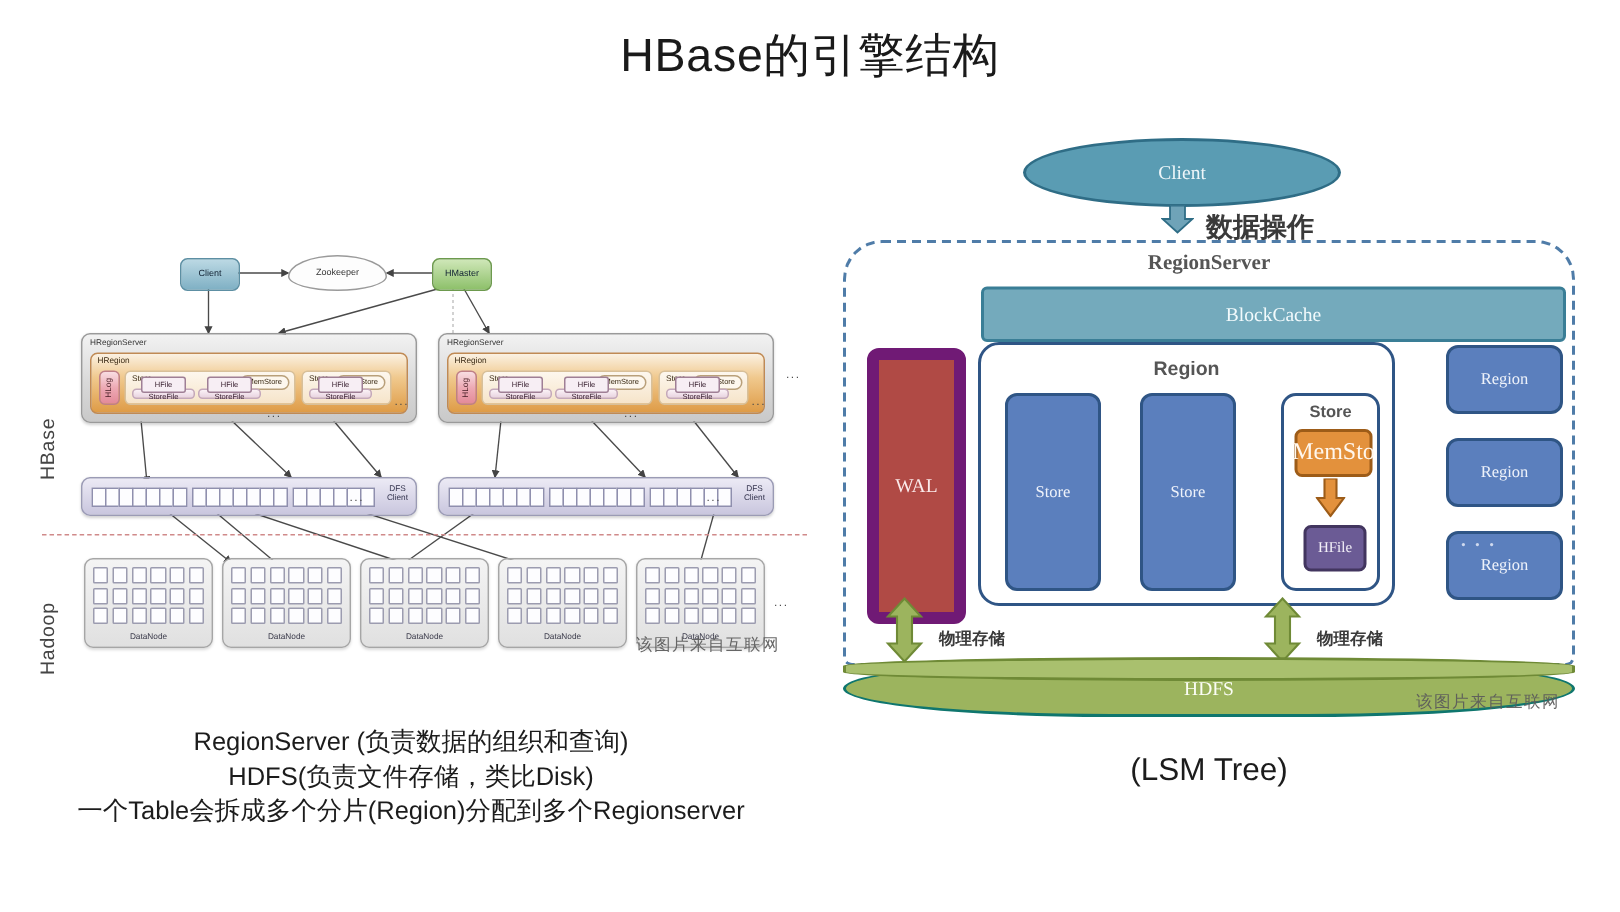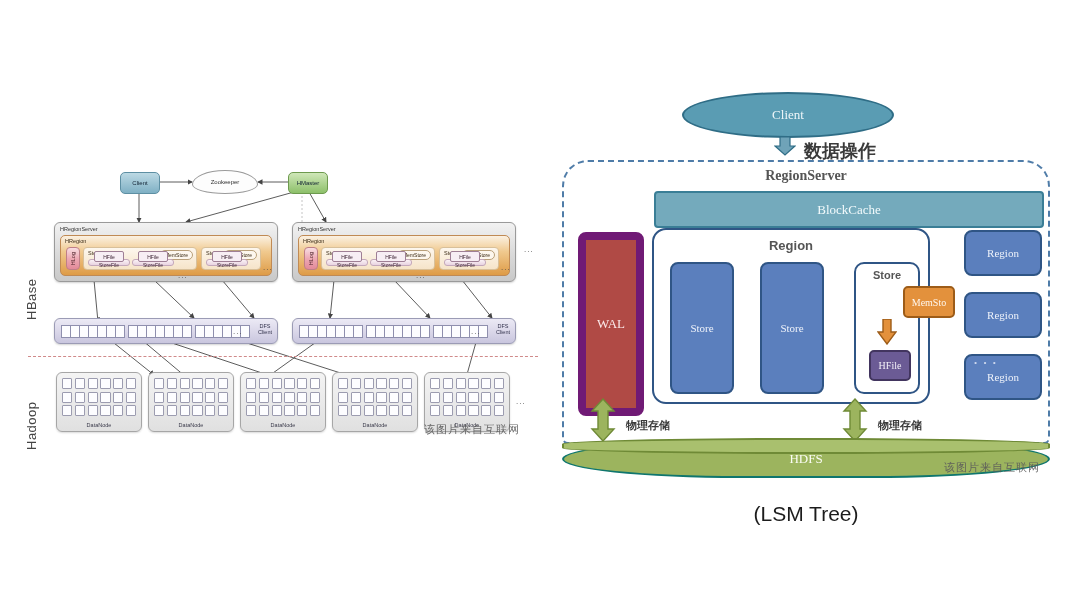--- a/index.html
+++ b/index.html
@@ -185,21 +185,21 @@
     position:absolute;left:200px;top:32px;width:62px;height:128px;border-radius:10px;
     background:#ffffff;border:2px solid #2f5585;
   }
   .store-detail-t{
     position:absolute;left:0;right:0;top:5px;text-align:center;font-size:11px;font-weight:700;color:#555;
   }
   .memsto{
     position:absolute;left:7px;top:22px;width:48px;height:28px;border-radius:5px;
     background:#e3913c;border:2px solid #9d5c18;
     display:flex;align-items:center;justify-content:center;
-    color:#fff7ee;font-size:10px;font-family:"Liberation Serif","DejaVu Serif",serif;margin-left:40px;
+    color:#fff7ee;font-size:16px;font-family:"Liberation Serif","DejaVu Serif",serif;
   }
   .mem-arrow{position:absolute;left:21px;top:55px;width:20px;height:26px;}
   .hfile-purple{
     position:absolute;left:13px;top:86px;width:38px;height:27px;border-radius:5px;
     background:#6b5b95;border:2px solid #42355f;
     display:flex;align-items:center;justify-content:center;
     color:#f3f0f8;font-size:10px;font-family:"Liberation Serif","DejaVu Serif",serif;
   }
   .region-side{
     position:absolute;right:14px;width:74px;height:42px;border-radius:8px;
@@ -230,20 +230,21 @@
     position:absolute;text-align:center;color:#1c1c1c;line-height:1.34;
   }
   .cap-left{left:0;top:484px;width:548px;font-size:17px;}
   .cap-right{left:556px;top:500px;width:500px;font-size:21px;}
 </style>
 </head>
 <body>
 
 <div class="page">
 
+  <div class="title">HBase的引擎结构</div>
 
   <div class="left-wrap">
 
     <svg class="wires">
       <defs>
         <marker id="ah" markerWidth="6" markerHeight="6" refX="5" refY="3" orient="auto">
           <path d="M0,0 L6,3 L0,6 z" fill="#444"></path>
         </marker>
       </defs>
       <g stroke="#4a4a4a" stroke-width="0.9" fill="none" marker-end="url(#ah)">
@@ -601,18 +602,23 @@
       <path d="M13,1 L24,13 L18,13 L18,31 L24,31 L13,43 L2,31 L8,31 L8,13 L2,13 Z" fill="#9cb45e" stroke="#6f8a36" stroke-width="1.4"></path>
     </svg>
     <div class="phys-label" style="left:322px;top:330px;">物理存储</div>
 
     <div class="hdfs">HDFS</div>
     <div class="hdfs-top"></div>
 
     <div class="watermark" style="left:388px;top:372px;">该图片来自互联网</div>
   </div>
 
+  <div class="cap cap-left">
+    <div>RegionServer (负责数据的组织和查询)</div>
+    <div>HDFS(负责文件存储，类比Disk)</div>
+    <div>一个Table会拆成多个分片(Region)分配到多个Regionserver</div>
+  </div>
 
   <div class="cap cap-right">
     <div>(LSM Tree)</div>
   </div>
 
 </div>
 
 </body></html>

